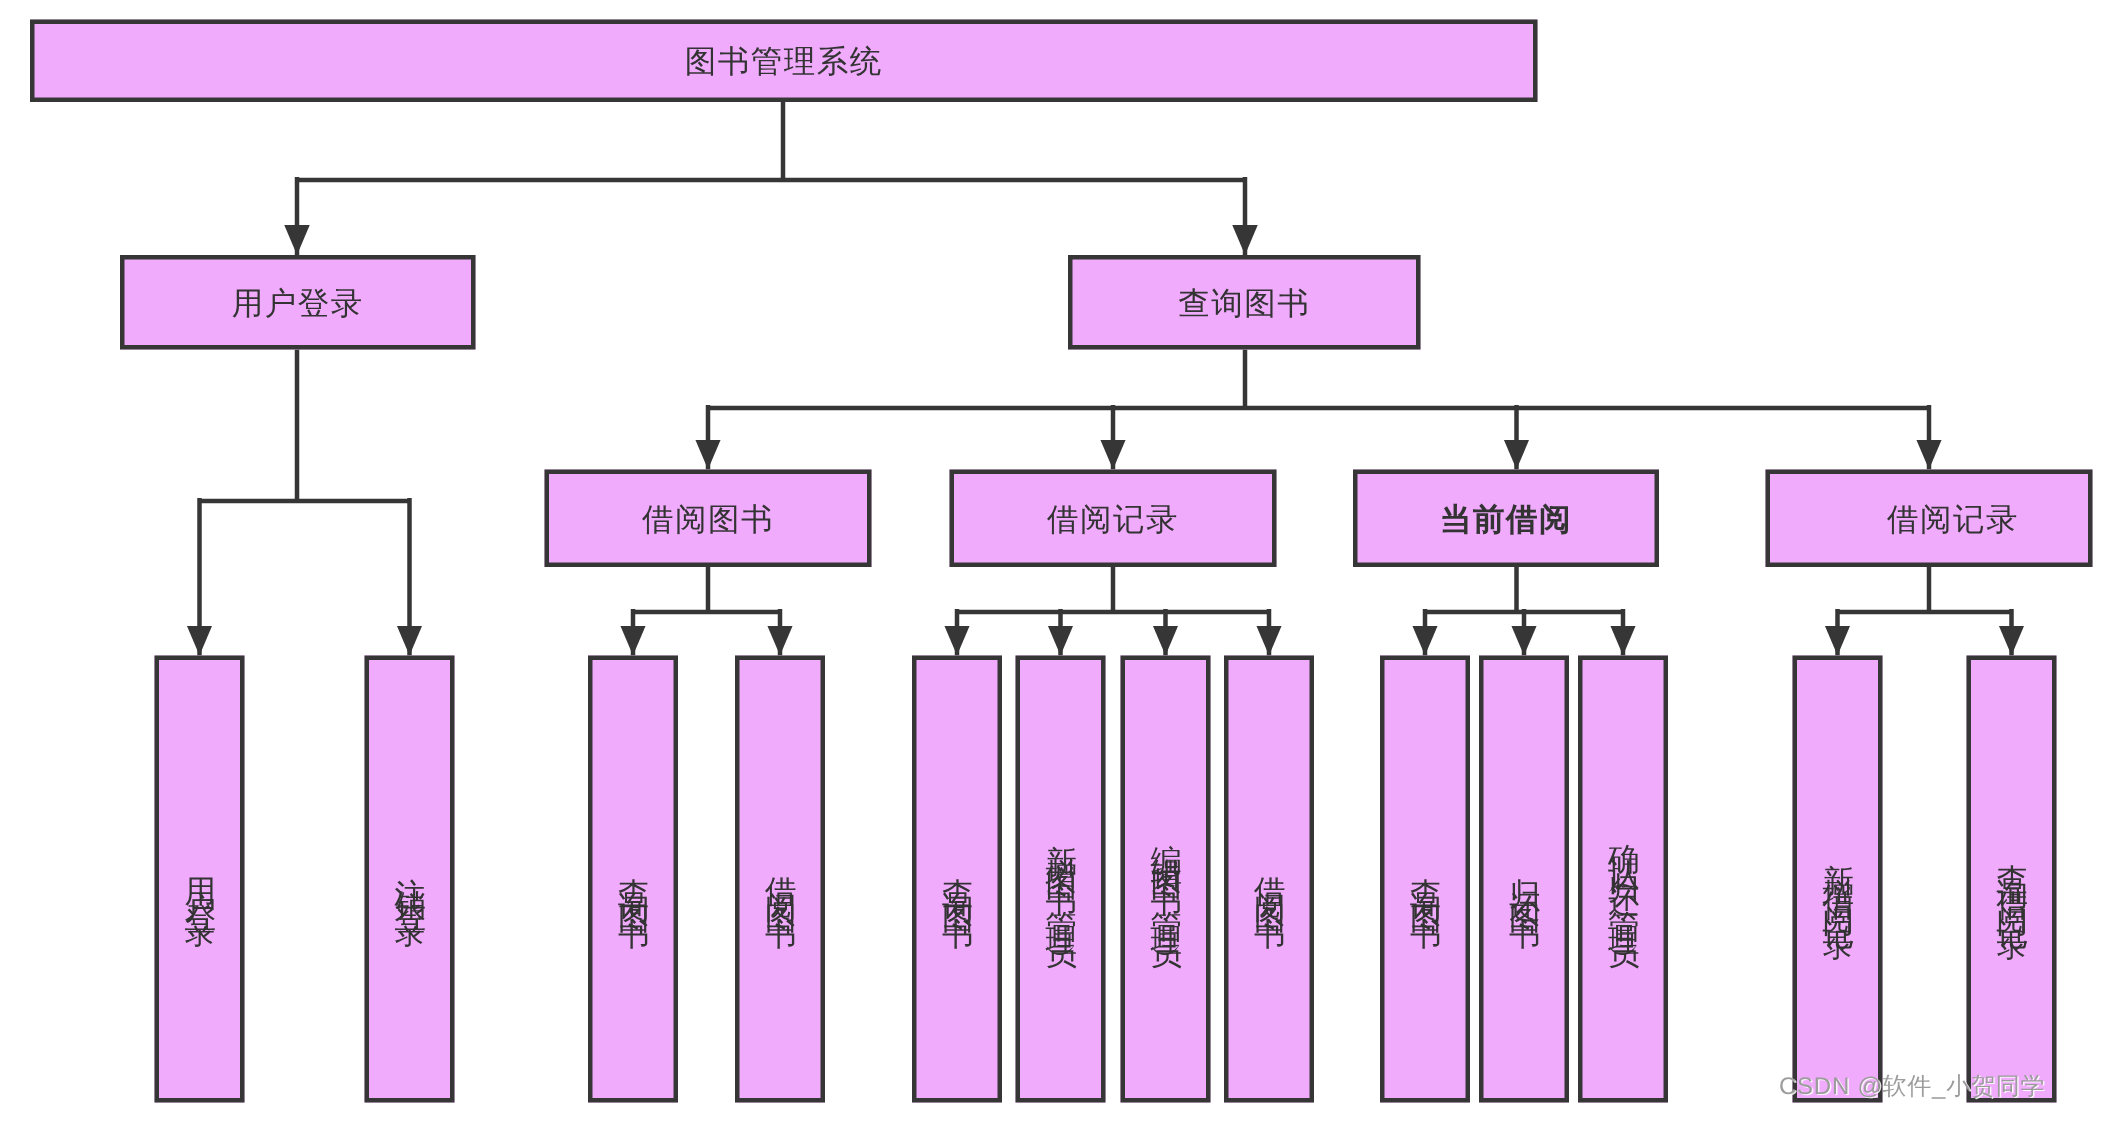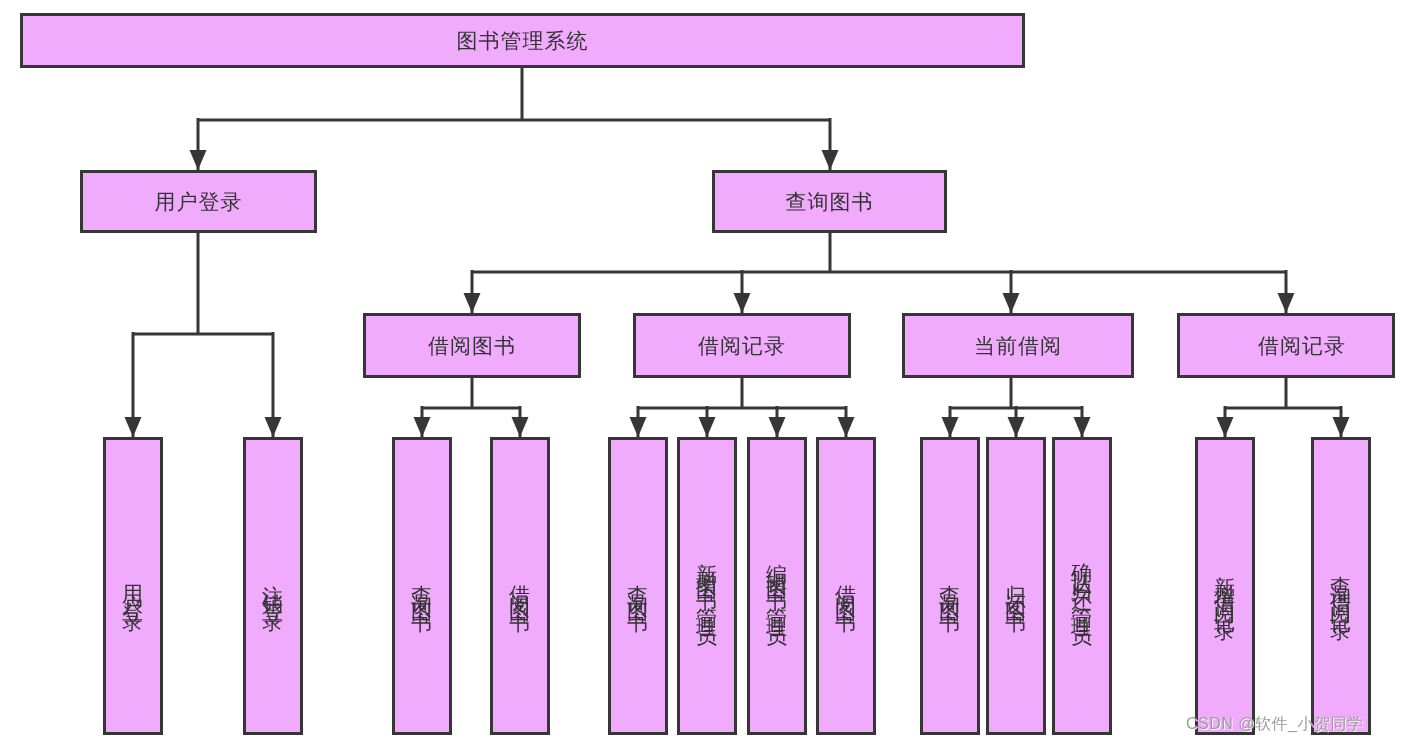--- a/index.html
+++ b/index.html
@@ -120,21 +120,21 @@
   <div class="box" style="left:712px; top:170px; width:235px; height:63px;">
     <span class="hlabel">查询图书</span>
   </div>
 
   <div class="box" style="left:363px; top:313px; width:218px; height:65px;">
     <span class="hlabel">借阅图书</span>
   </div>
   <div class="box" style="left:633px; top:313px; width:218px; height:65px;">
     <span class="hlabel">借阅记录</span>
   </div>
-  <div class="box" style="left:902px; top:313px; width:232px; height:65px;">
+  <div class="box" style="left:902px; top:313px; width:204px; height:65px;font-weight:bold;">
     <span class="hlabel">当前借阅</span>
   </div>
   <div class="box" style="left:1177px; top:313px; width:218px; height:65px;padding-left:32px;">
     <span class="hlabel">借阅记录</span>
   </div>
 
   <div class="box leaf" style="left:103px;">
     <span class="vlabel">用户登录</span>
   </div>
   <div class="box leaf" style="left:243px;">

